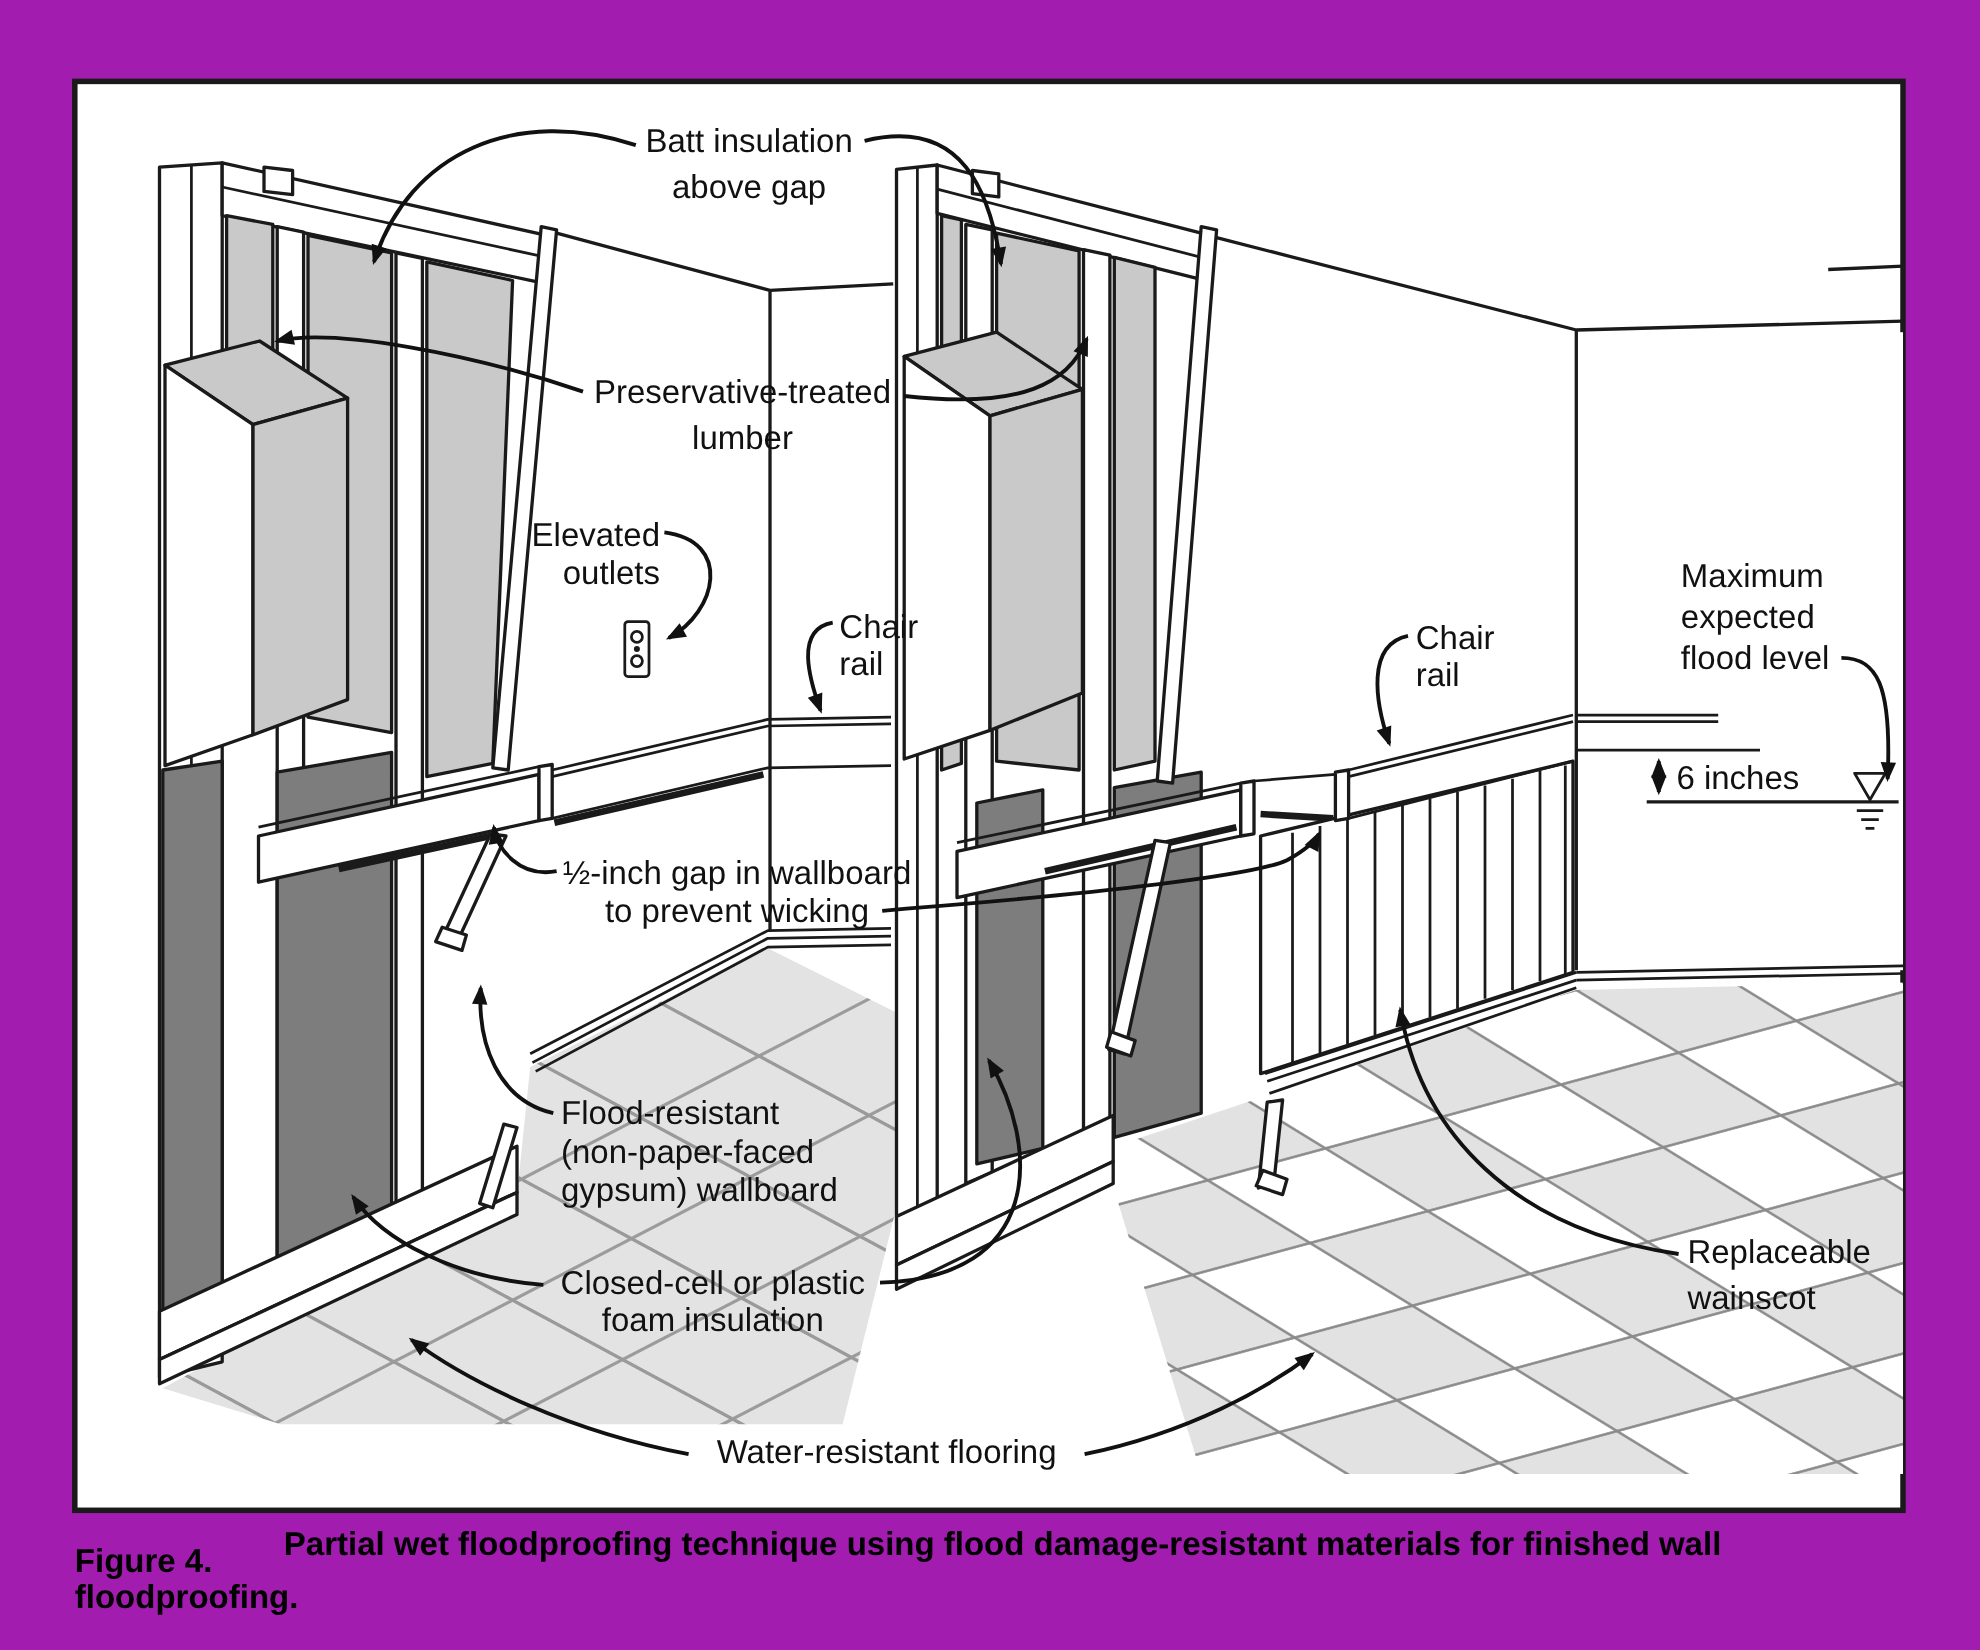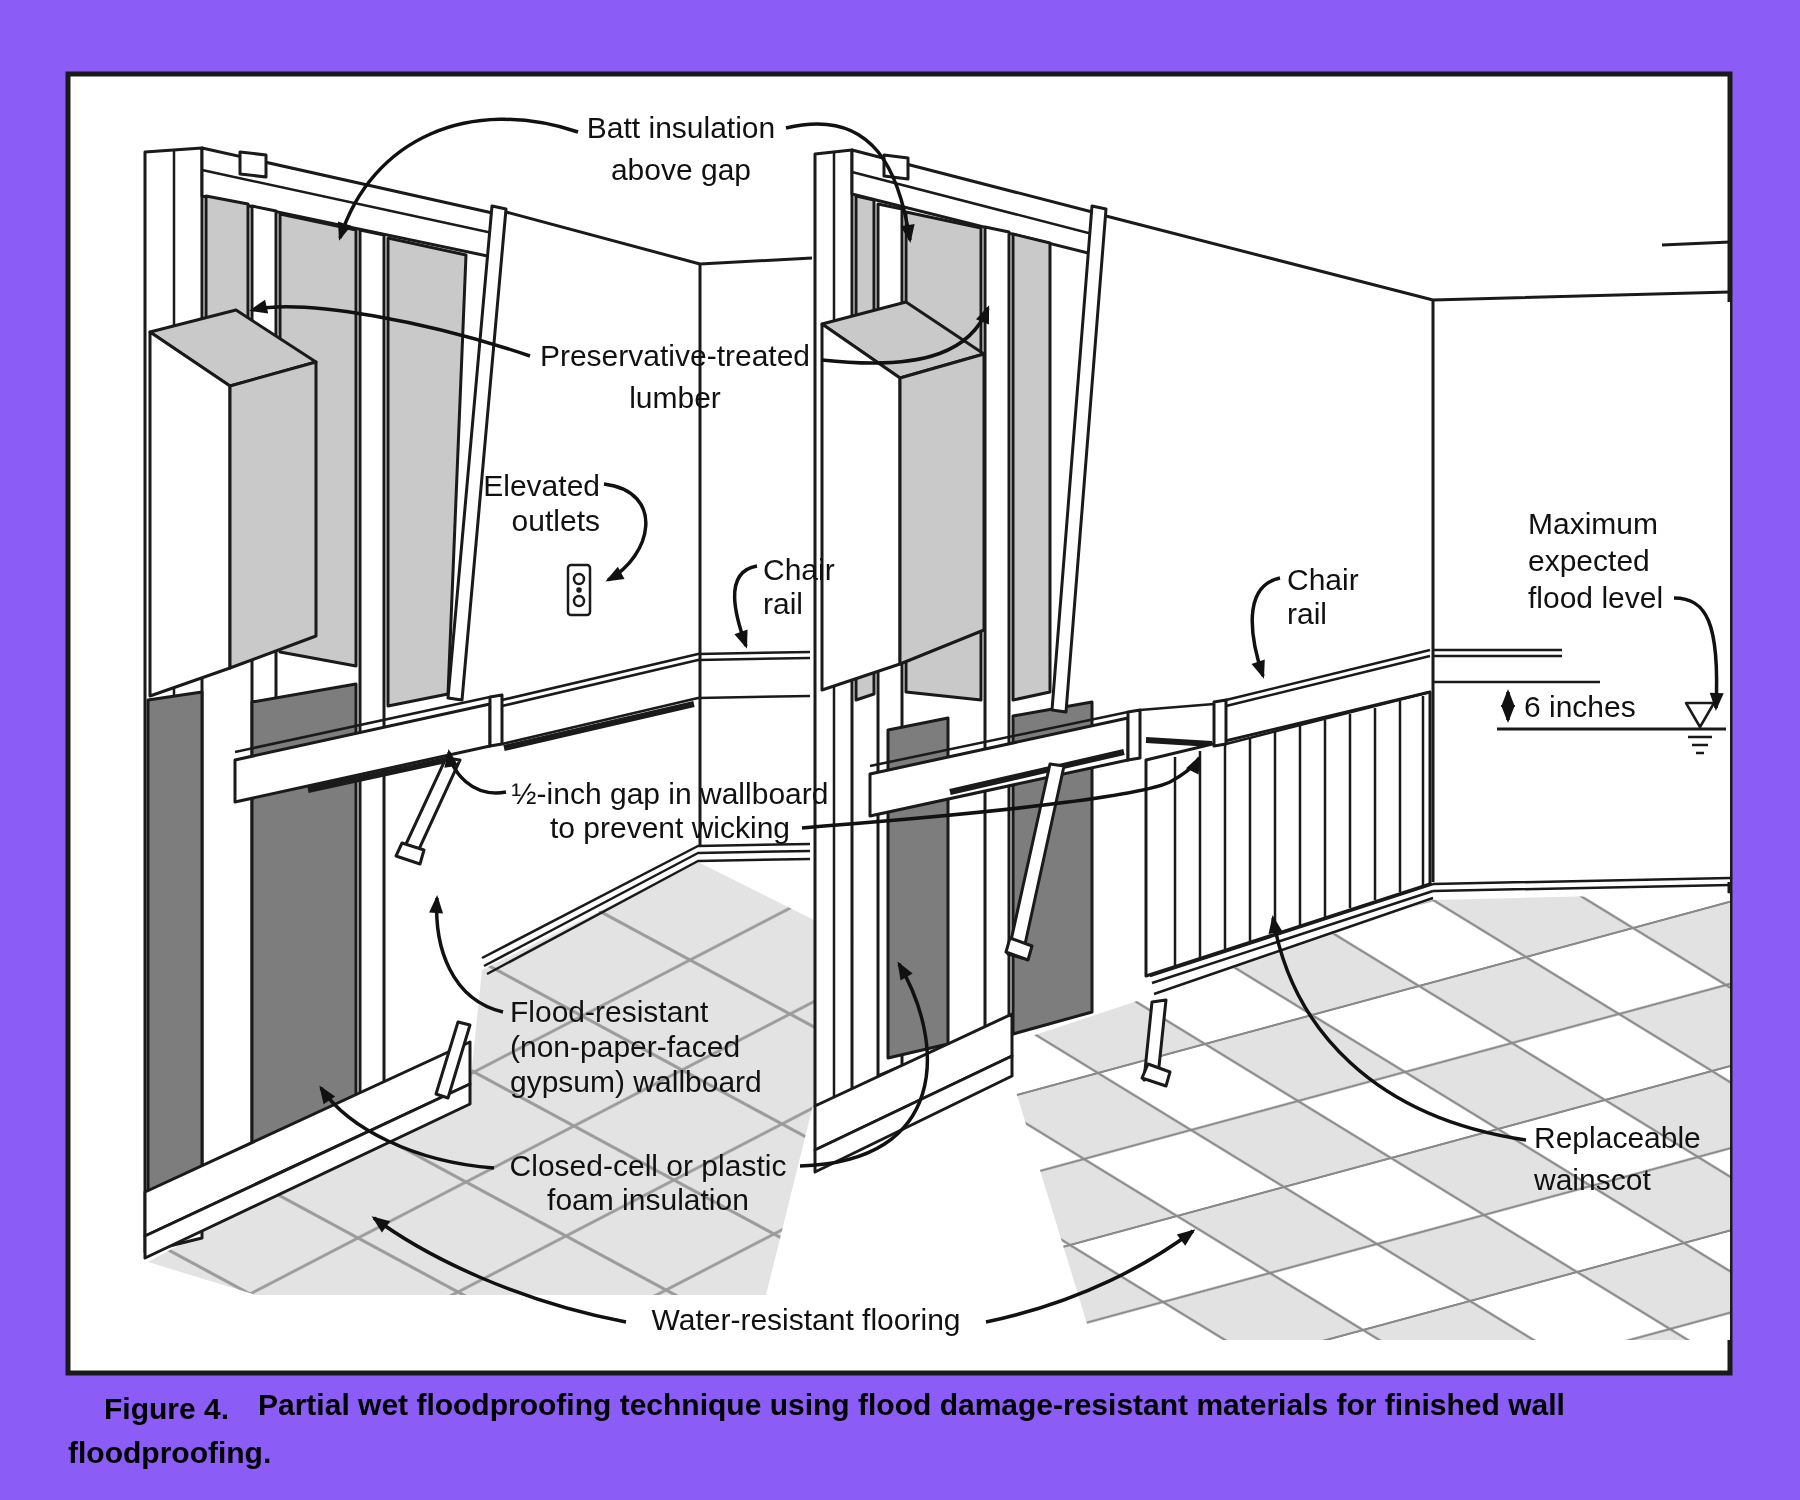--- a/index.html
+++ b/index.html
@@ -1,24 +1,24 @@
 <!DOCTYPE html>
 <html><head>
 <meta charset="utf-8">
 <style>
   html,body{margin:0;padding:0;background:#fff;}
-  .page{position:relative;width:1800px;height:1500px;background:#8b5cf6;overflow:hidden;
+  .page{position:relative;width:1800px;height:1500px;background:#a21caf;overflow:hidden;
         font-family:"Liberation Sans", sans-serif;}
   svg{position:absolute;left:0;top:0;}
   svg text{font-family:"Liberation Sans", sans-serif;font-size:30px;fill:#111;}
   .caption{position:absolute;left:68px;width:1600px;color:#000;
            font-family:"Liberation Sans", sans-serif;font-size:30px;font-weight:700;}
   .cap1{top:1388px;}
   .cap2{top:1436px;}
-  .figno{position:absolute;left:0;top:4px;margin-left:36px;}
+  .figno{position:absolute;left:0;top:15px;}
   .captext{position:absolute;left:190px;top:0;}
 </style>
 </head>
 <body>
 
 <div class="page">
 
 <svg width="1800" height="1500" viewBox="0 0 1800 1500">
   <defs>
     <marker id="ah" viewBox="0 0 20 16" refX="16" refY="8" markerWidth="20" markerHeight="16" orient="auto-start-reverse" markerUnits="userSpaceOnUse">

